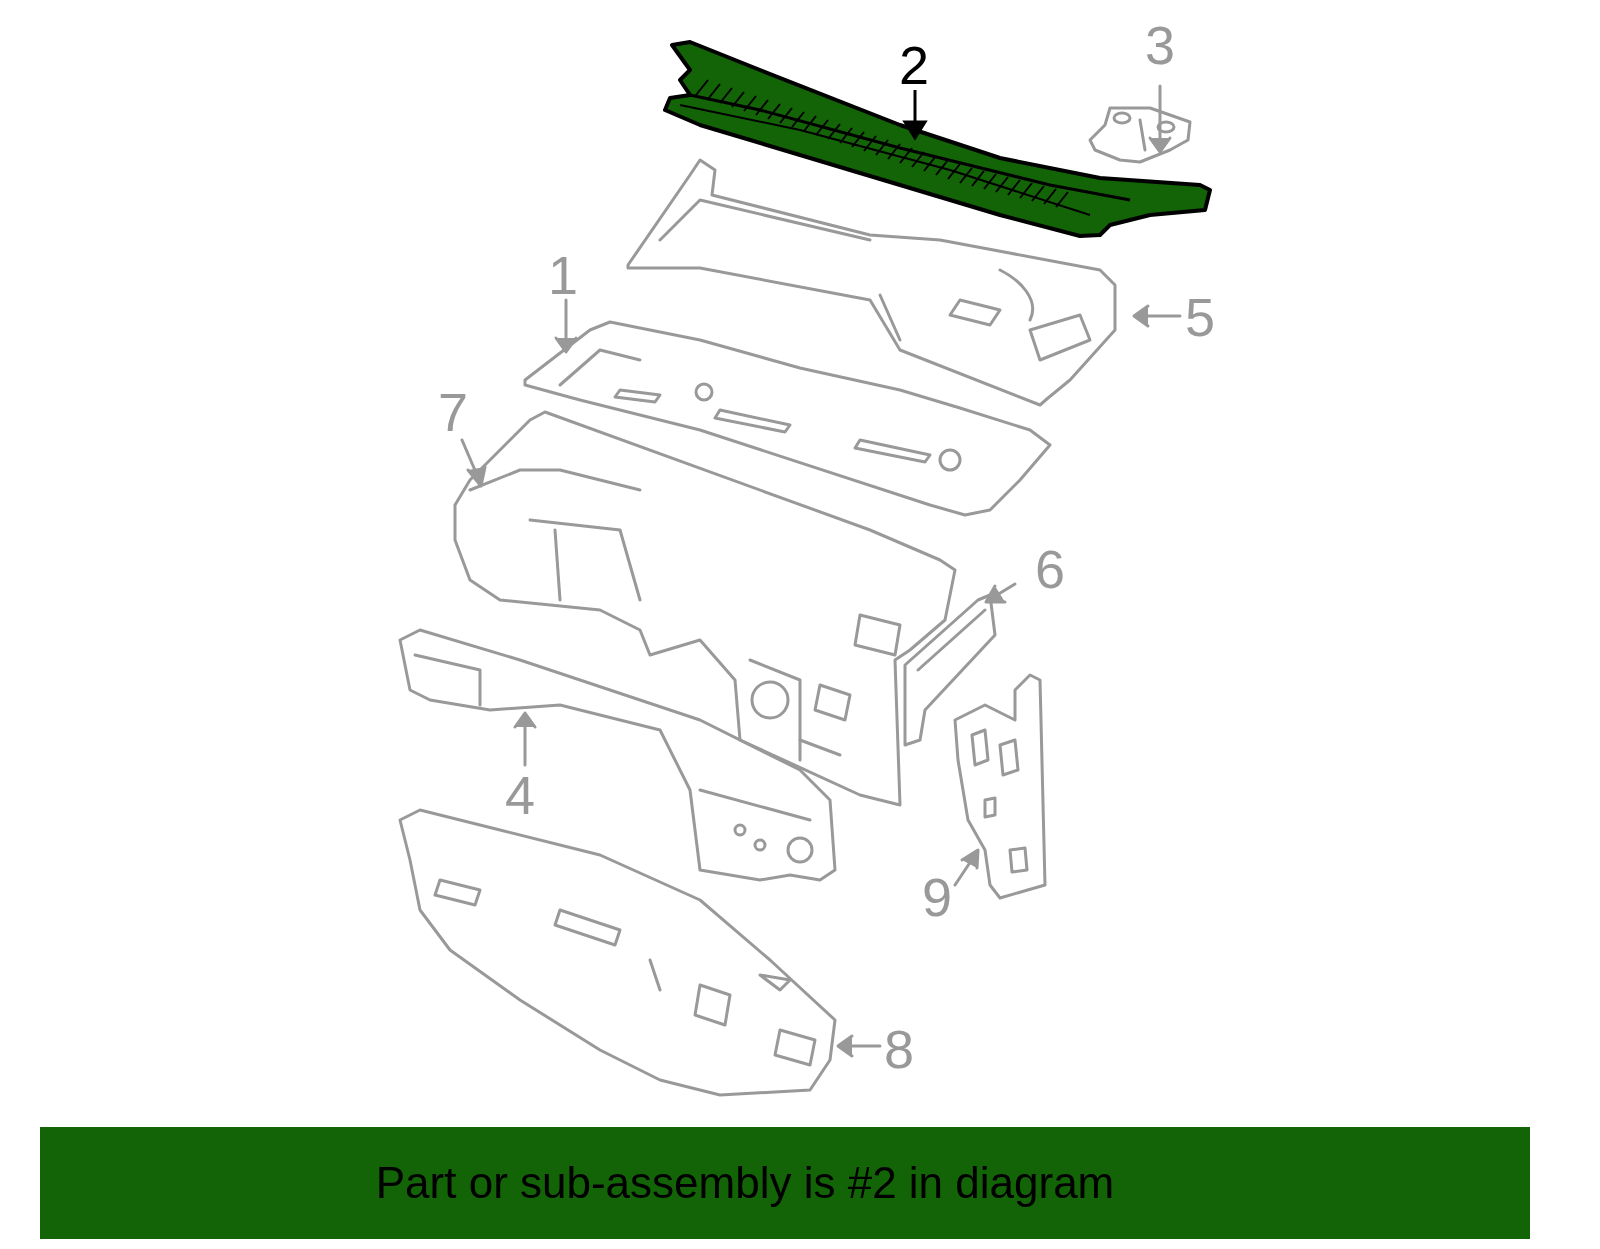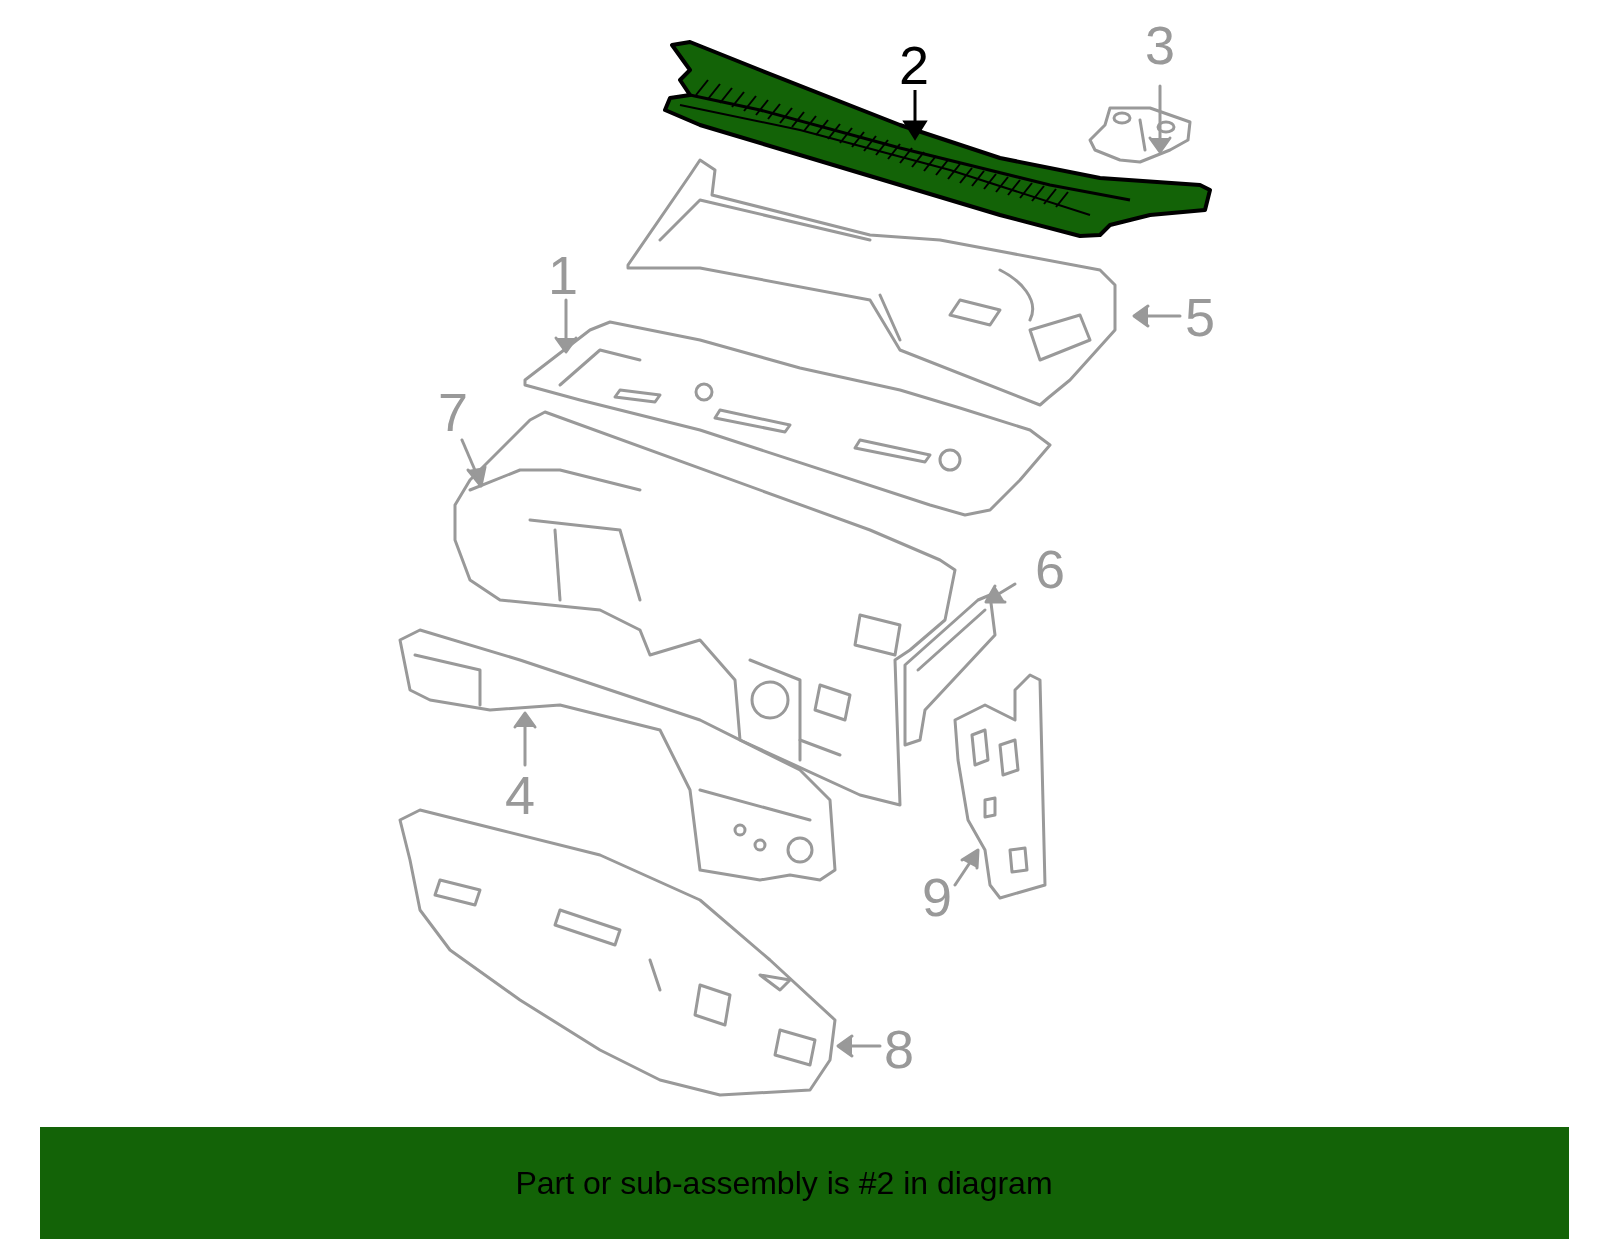--- a/index.html
+++ b/index.html
@@ -3,21 +3,21 @@
 <meta charset="utf-8">
 <style>
   html, body { margin:0; padding:0; background:#ffffff; }
   body { width:1600px; height:1249px; position:relative; overflow:hidden; font-family:"Liberation Sans", sans-serif; }
   #diagram { position:absolute; left:0; top:0; width:1600px; height:1249px; }
   .callout { position:absolute; font-family:"Liberation Sans", sans-serif; font-size:54px; line-height:1; color:#999999; }
   .callout.active { color:#000000; }
   #banner {
     position:absolute; left:40px; top:1127px; width:1490px; height:112px;
     background:#136307; display:flex; flex-direction:column; align-items:center; justify-content:center;
-    color:#000000; font-family:"Liberation Sans", sans-serif; font-size:32px; line-height:46px; text-align:center;padding-left:39px;
+    color:#000000; font-family:"Liberation Sans", sans-serif; font-size:44px; line-height:46px; text-align:center;
   }
   #banner span { display:block; transform:translateX(-40px); }
 </style>
 </head>
 <body>
 
 <svg id="diagram" viewBox="0 0 1600 1249" xmlns="http://www.w3.org/2000/svg">
   <g fill="none" stroke="#999999" stroke-width="3" stroke-linejoin="round" stroke-linecap="round">
 
     <g>

